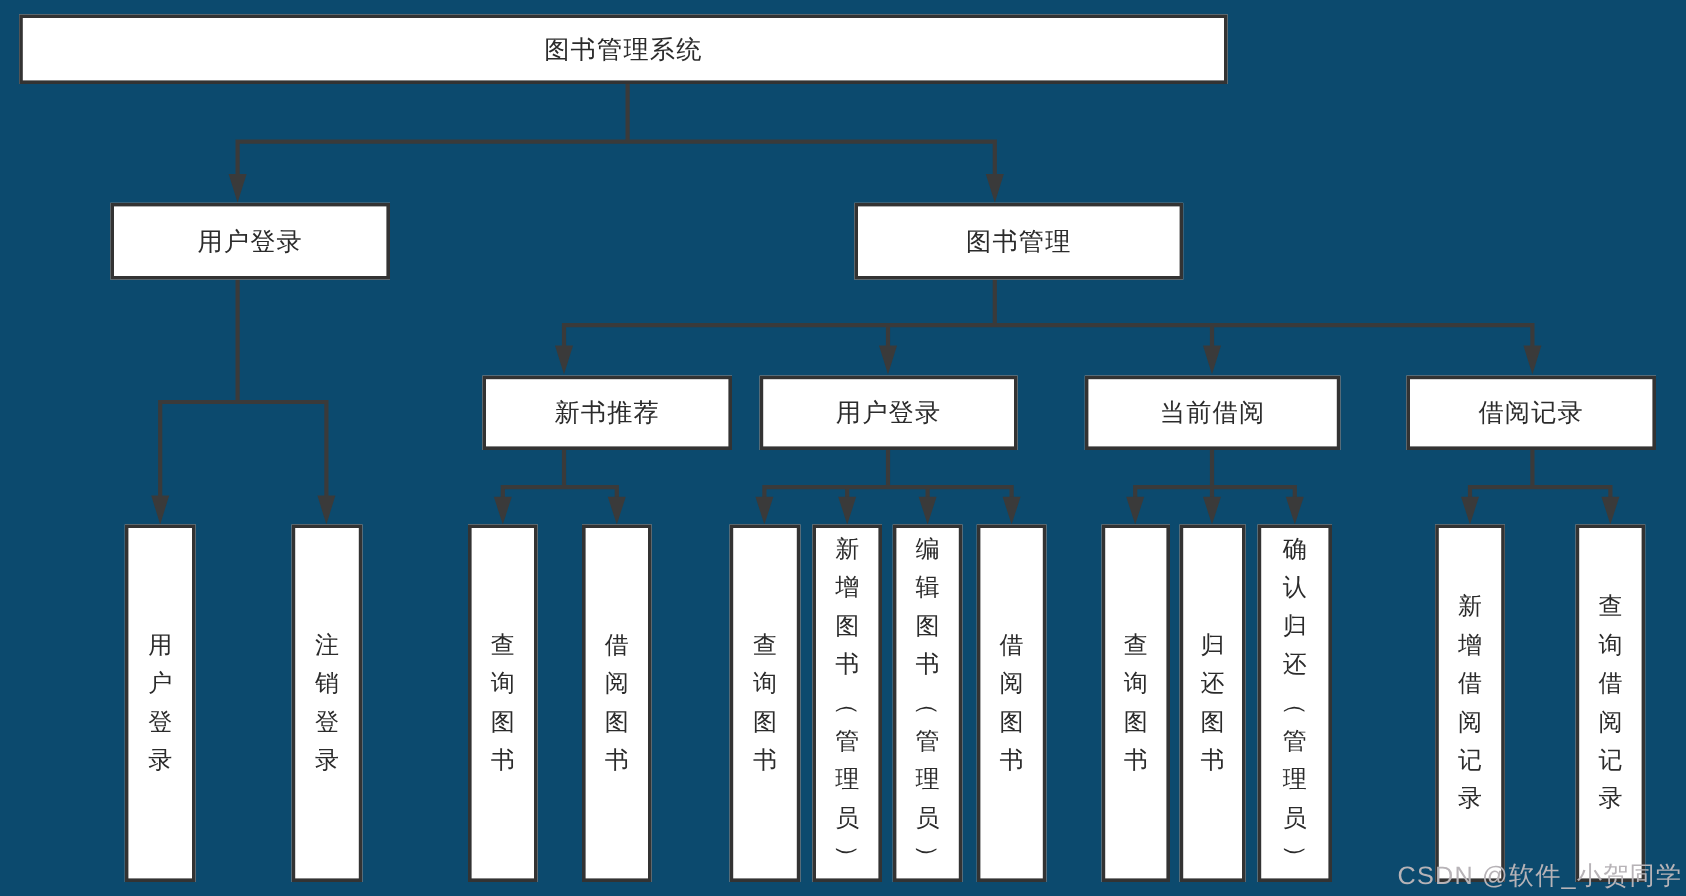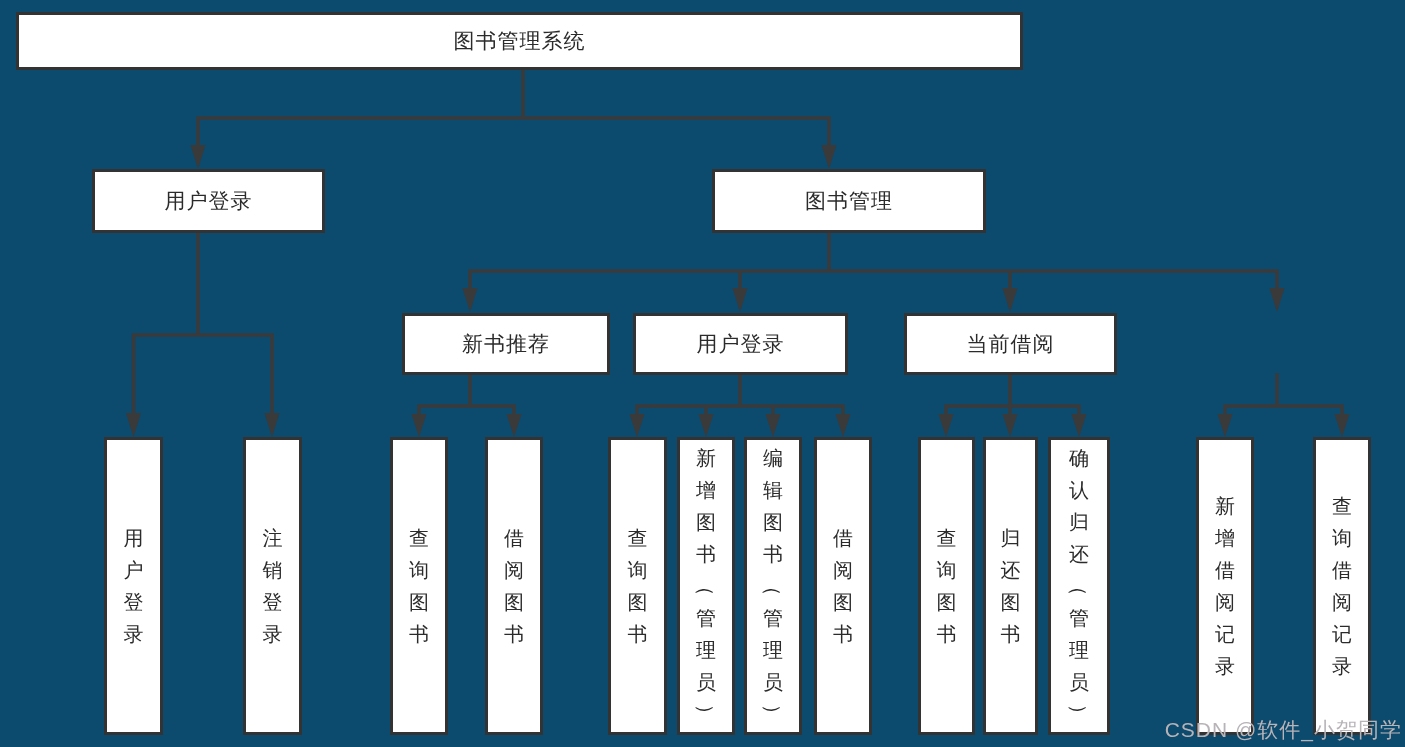--- a/index.html
+++ b/index.html
@@ -108,20 +108,23 @@
 
   <div class="node hbox" style="left:363px; top:313px; width:208px; height:62px;margin-left:39px;">
     <span>新书推荐</span>
   </div>
   <div class="node hbox" style="left:633px; top:313px; width:215px; height:62px;">
     <span>用户登录</span>
   </div>
   <div class="node hbox" style="left:904px; top:313px; width:213px; height:62px;">
     <span>当前借阅</span>
   </div>
+  <div class="node hbox" style="left:1172px; top:313px; width:208px; height:62px;">
+    <span>借阅记录</span>
+  </div>
 
   <div class="node vbox" style="left:104px; width:59px;">
     <span class="vlabel">
         <span>用</span>
         <span>户</span>
         <span>登</span>
         <span>录</span>
       </span>
   </div>
   <div class="node vbox" style="left:243px; width:59px;">

